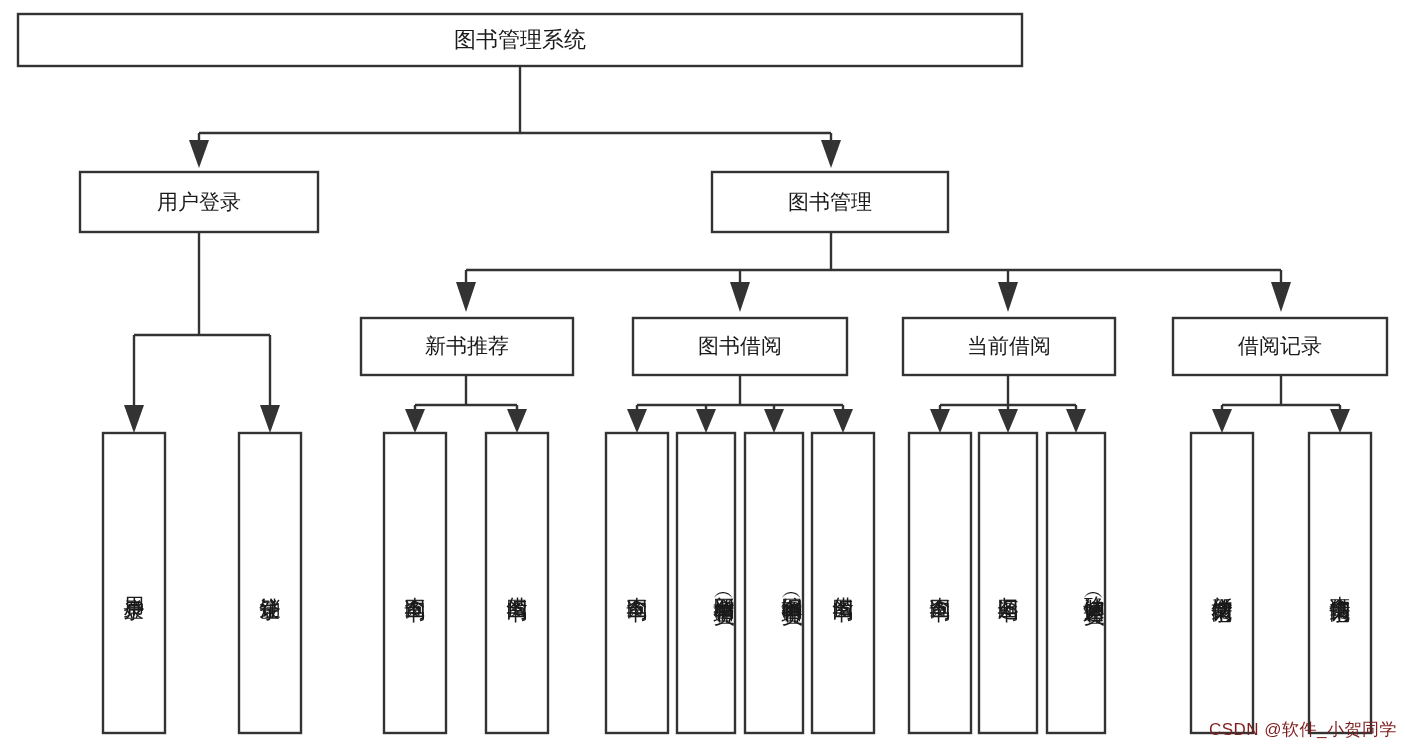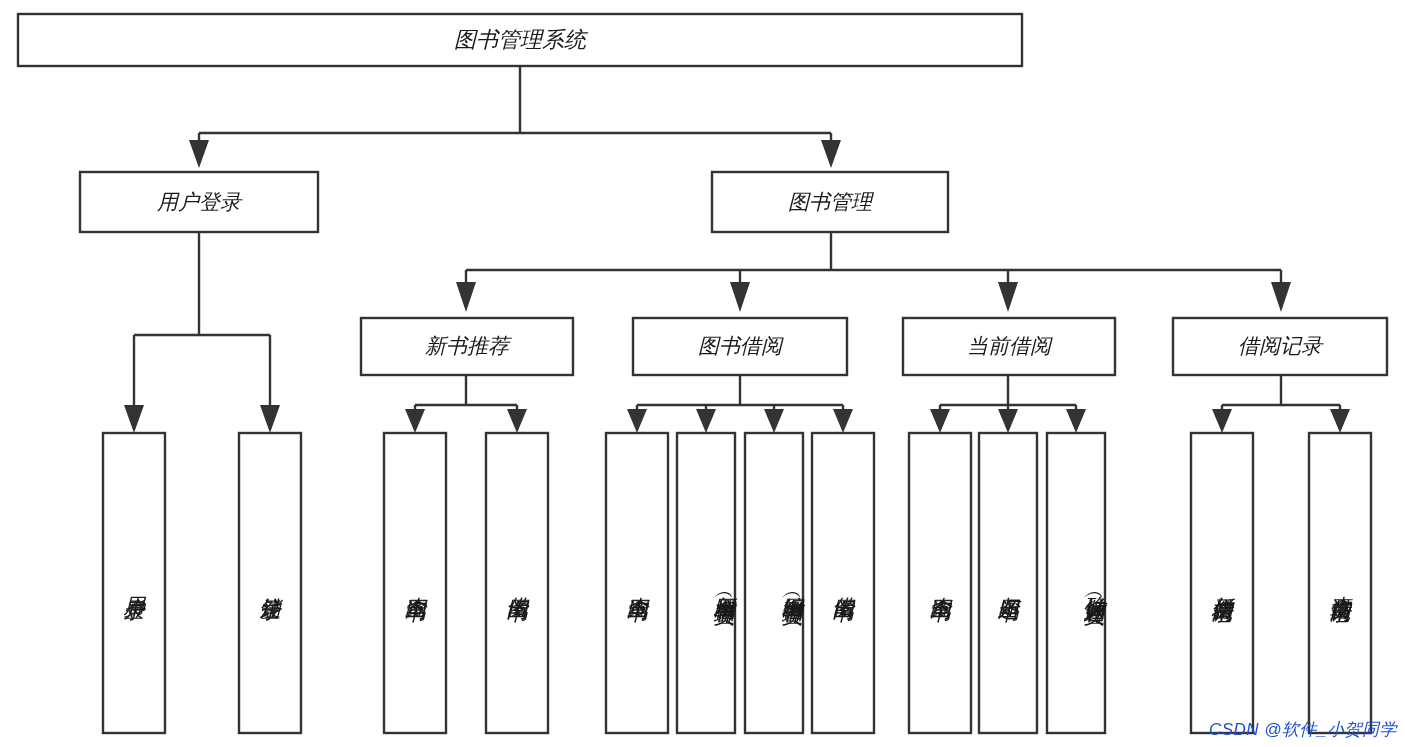--- a/index.html
+++ b/index.html
@@ -10,21 +10,20 @@
   }
   body {
     font-family: "Liberation Sans", "DejaVu Sans", sans-serif;
   }
   #diagram-root {
     position: relative;
     width: 1405px;
     height: 747px;
     background: #ffffff;
     overflow: hidden;
-    font-style: italic;
   }
   svg.diagram-svg {
     position: absolute;
     left: 0;
     top: 0;
     width: 1405px;
     height: 747px;
     display: block;
   }
   .node-box {
@@ -64,21 +63,21 @@
     white-space: nowrap;
     text-align: center;
     pointer-events: none;
   }
   .watermark {
     position: absolute;
     right: 8px;
     bottom: 6px;
     font-family: "Liberation Sans", "DejaVu Sans", sans-serif;
     font-size: 17px;
-    color: #1d4ed8;
+    color: #7f1d1d;
     letter-spacing: 0.5px;
     user-select: none;
   }
 </style>
 </head>
 <body>
 
 <div id="diagram-root">
 
   <svg class="diagram-svg" viewBox="0 0 1405 747">

